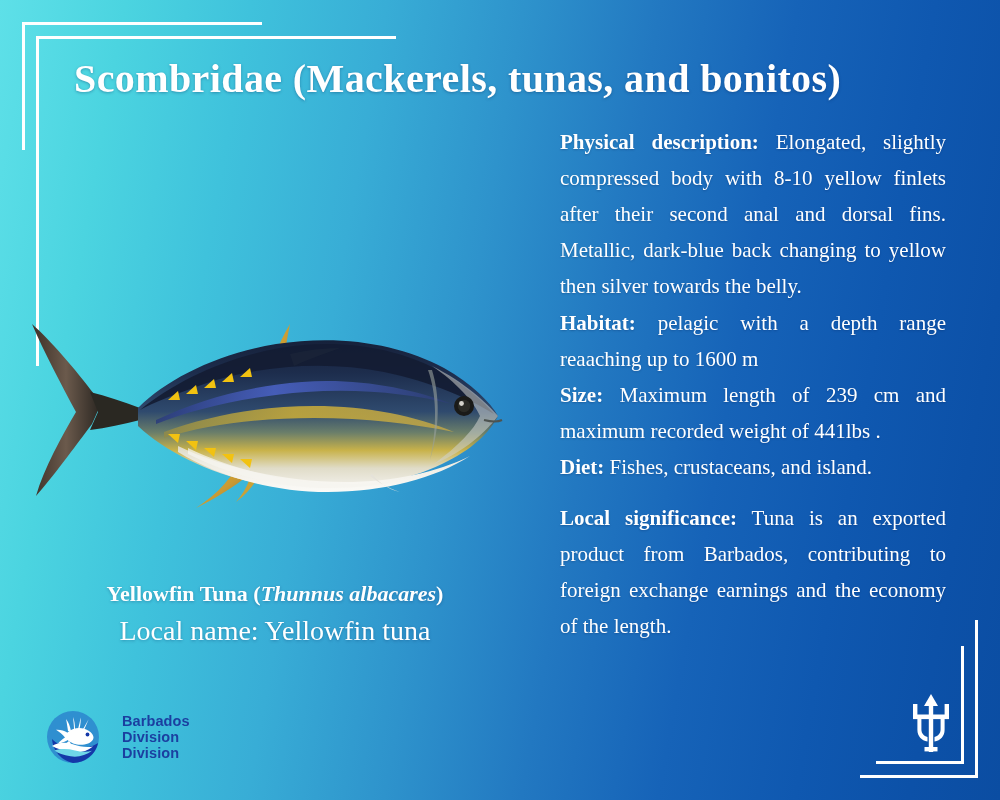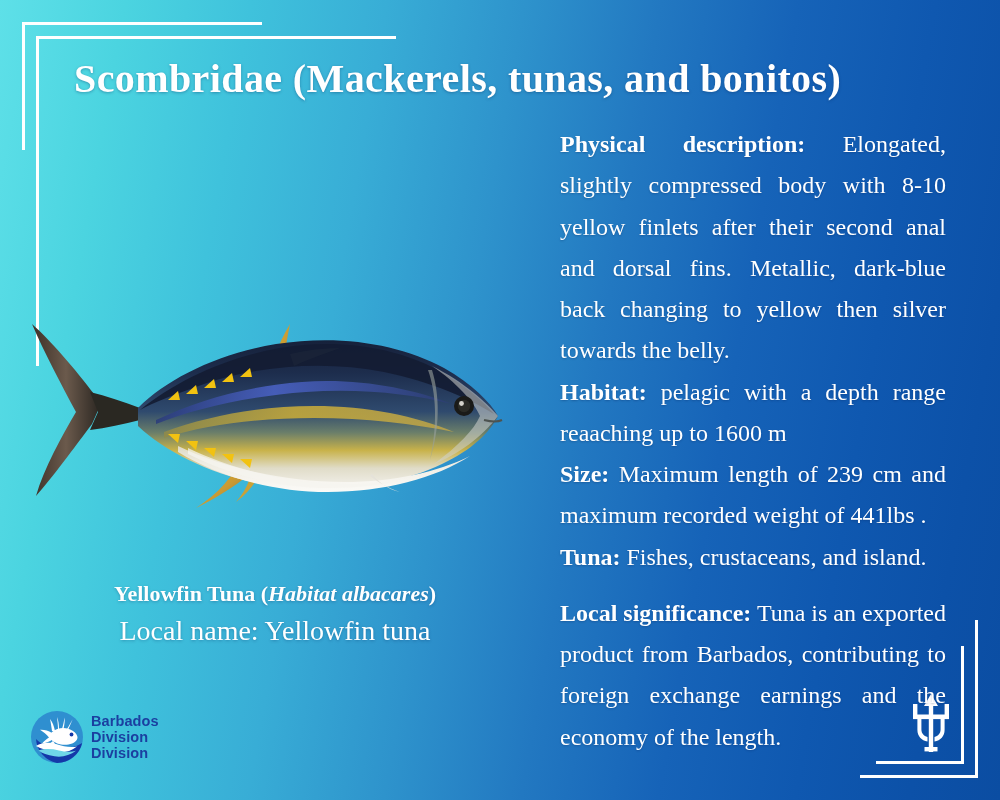--- a/index.html
+++ b/index.html
@@ -105,42 +105,42 @@
   #local-name {
     font-size:28px;
     font-weight:400;
     line-height:1.45;
     margin-top:2px;
   }
 
   
   #logo {
     position:absolute;
-    left:30px; bottom:36px;
+    left:46px; bottom:36px;
     display:flex;
     align-items:center;
-    gap:7px;
+    gap:22px;
   }
   #logo-mark { width:54px; height:54px; display:block; flex:0 0 auto; }
   #logo-text {
     font-family:"Liberation Sans", sans-serif;
     font-size:14.5px;
     font-weight:700;
     line-height:1.12;
     color:#1B3FA0;
     letter-spacing:.1px;
   }
 
   
   #info {
     position:absolute;
     left:560px; top:124px;
     width:386px;
     color:#ffffff;
-    font-size:24px;
+    font-size:21px;
     line-height:1.72;
     text-shadow:0 1px 2px rgba(0,30,80,.28);
   }
   .para { text-align:justify; text-justify:inter-word; }
   .para .lbl { font-weight:700; }
   .gap { height:15px; }
 </style>
 </head>
 <body>
 
@@ -275,21 +275,21 @@
         <path d="M212 163 l10 9 l2 -9 Z"></path>
       </g>
 
       <path d="M262 58 C278 54 296 52 312 52 C296 58 278 64 266 70 Z" fill="#1a2438" opacity="0.8"></path>
 
       <path d="M344 178 C352 188 362 194 372 196 C360 192 350 186 342 180 Z" fill="#e5e2d9"></path>
     </svg>
   </div>
 
   <div id="caption">
-    <div id="common-name"><span>Yellowfin Tuna (</span><span class="sci">Habitat albacares</span><span>)</span></div>
+    <div id="common-name"><span>Yellowfin Tuna (</span><span class="sci">Thunnus albacares</span><span>)</span></div>
     <div id="local-name">Local name: Yellowfin tuna</div>
   </div>
 
   <div id="logo">
     <svg id="logo-mark" viewBox="0 0 54 54">
       <circle cx="27" cy="27" r="26" fill="#2F8FD0"></circle>
       <path d="M27 53 A26 26 0 0 0 52.2 33 C44 38 34 40 24 38 C16 36.5 10 33 6 29
                A26 26 0 0 0 27 53 Z" fill="#1438A8"></path>
 
       <path d="M22 22 C28 17 37 17 43 21 C46 23 47.5 25.5 47.5 27.5
@@ -320,21 +320,21 @@
   </div>
 
   <div id="info">
 
     <div class="para"><span class="lbl">Physical description:</span><span> Elongated, slightly compressed body  with 8-10 yellow finlets after their second anal and dorsal fins. Metallic, dark-blue back changing to yellow then silver towards the belly.</span></div>
 
     <div class="para"><span class="lbl">Habitat:</span><span> pelagic with a depth range reaaching up to 1600 m</span></div>
 
     <div class="para"><span class="lbl">Size:</span><span> Maximum length of 239 cm and maximum recorded weight of 441lbs .</span></div>
 
-    <div class="para"><span class="lbl">Tuna:</span><span> Fishes, crustaceans, and island.</span></div>
+    <div class="para"><span class="lbl">Diet:</span><span> Fishes, crustaceans, and island.</span></div>
 
     <div class="gap"></div>
 
     <div class="para"><span class="lbl">Local significance:</span><span> Tuna is an exported product from Barbados, contributing to foreign exchange earnings and  the economy of the length.</span></div>
 
   </div>
 
 </div>
 
 </body></html>

